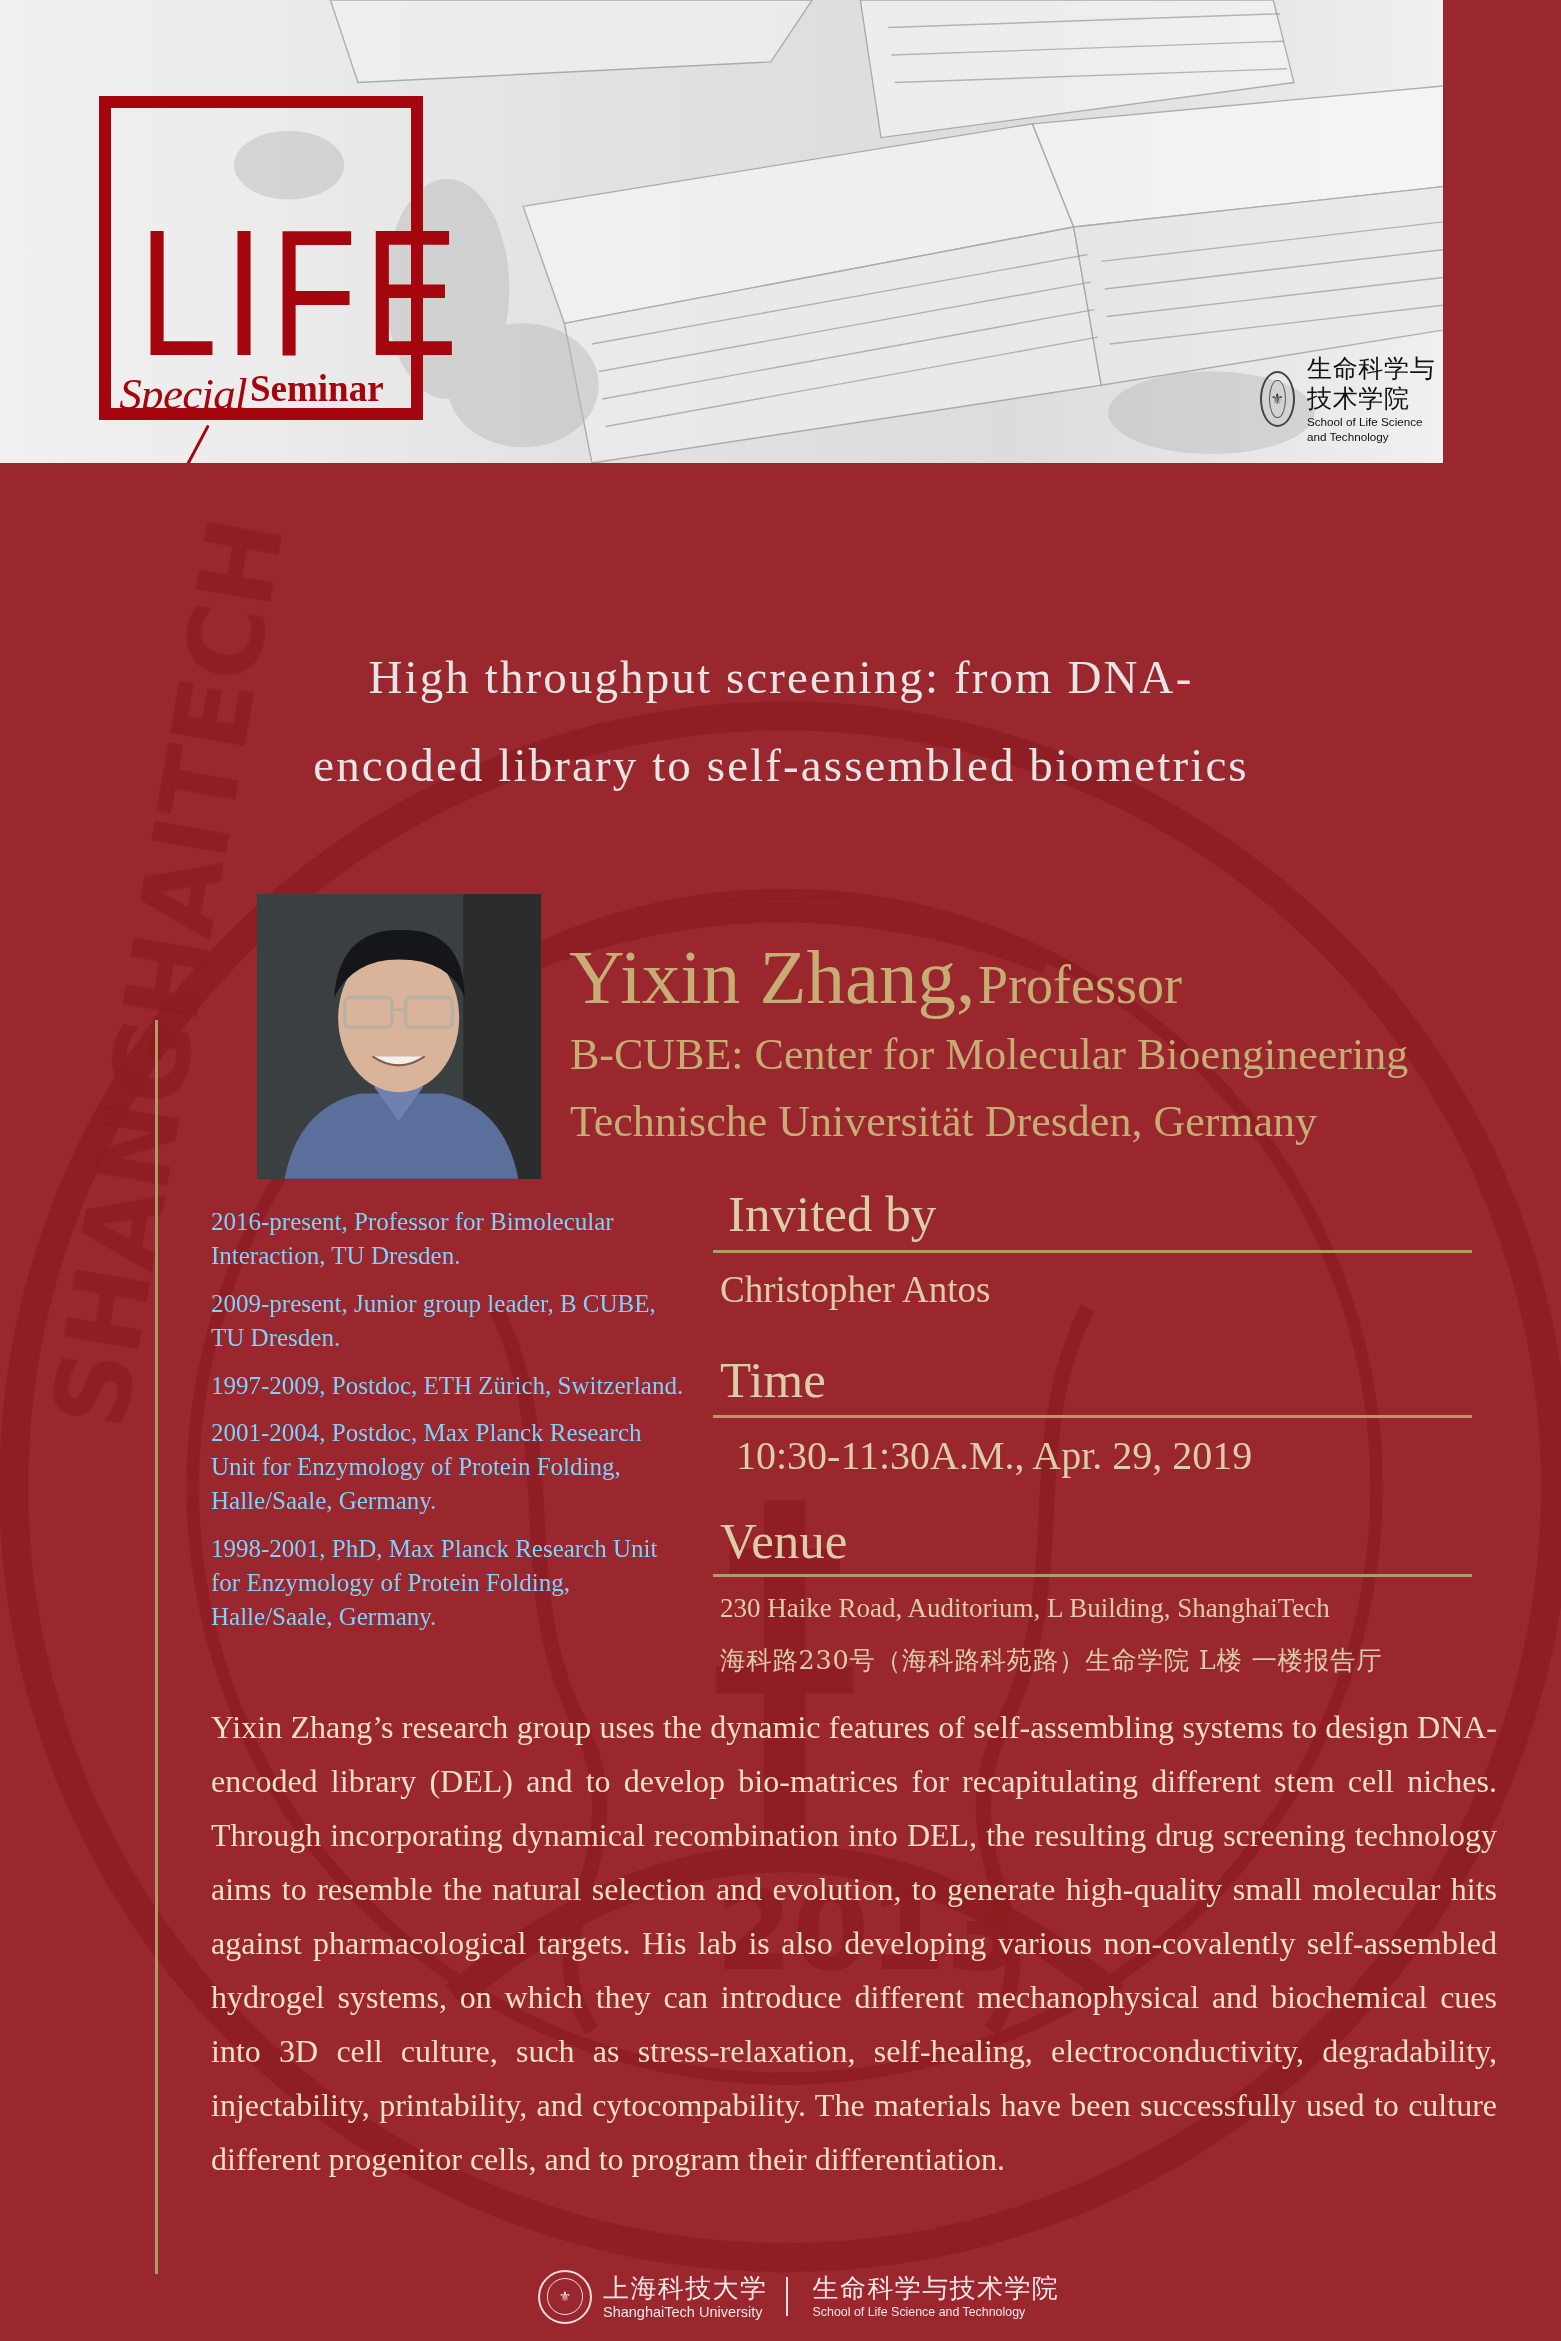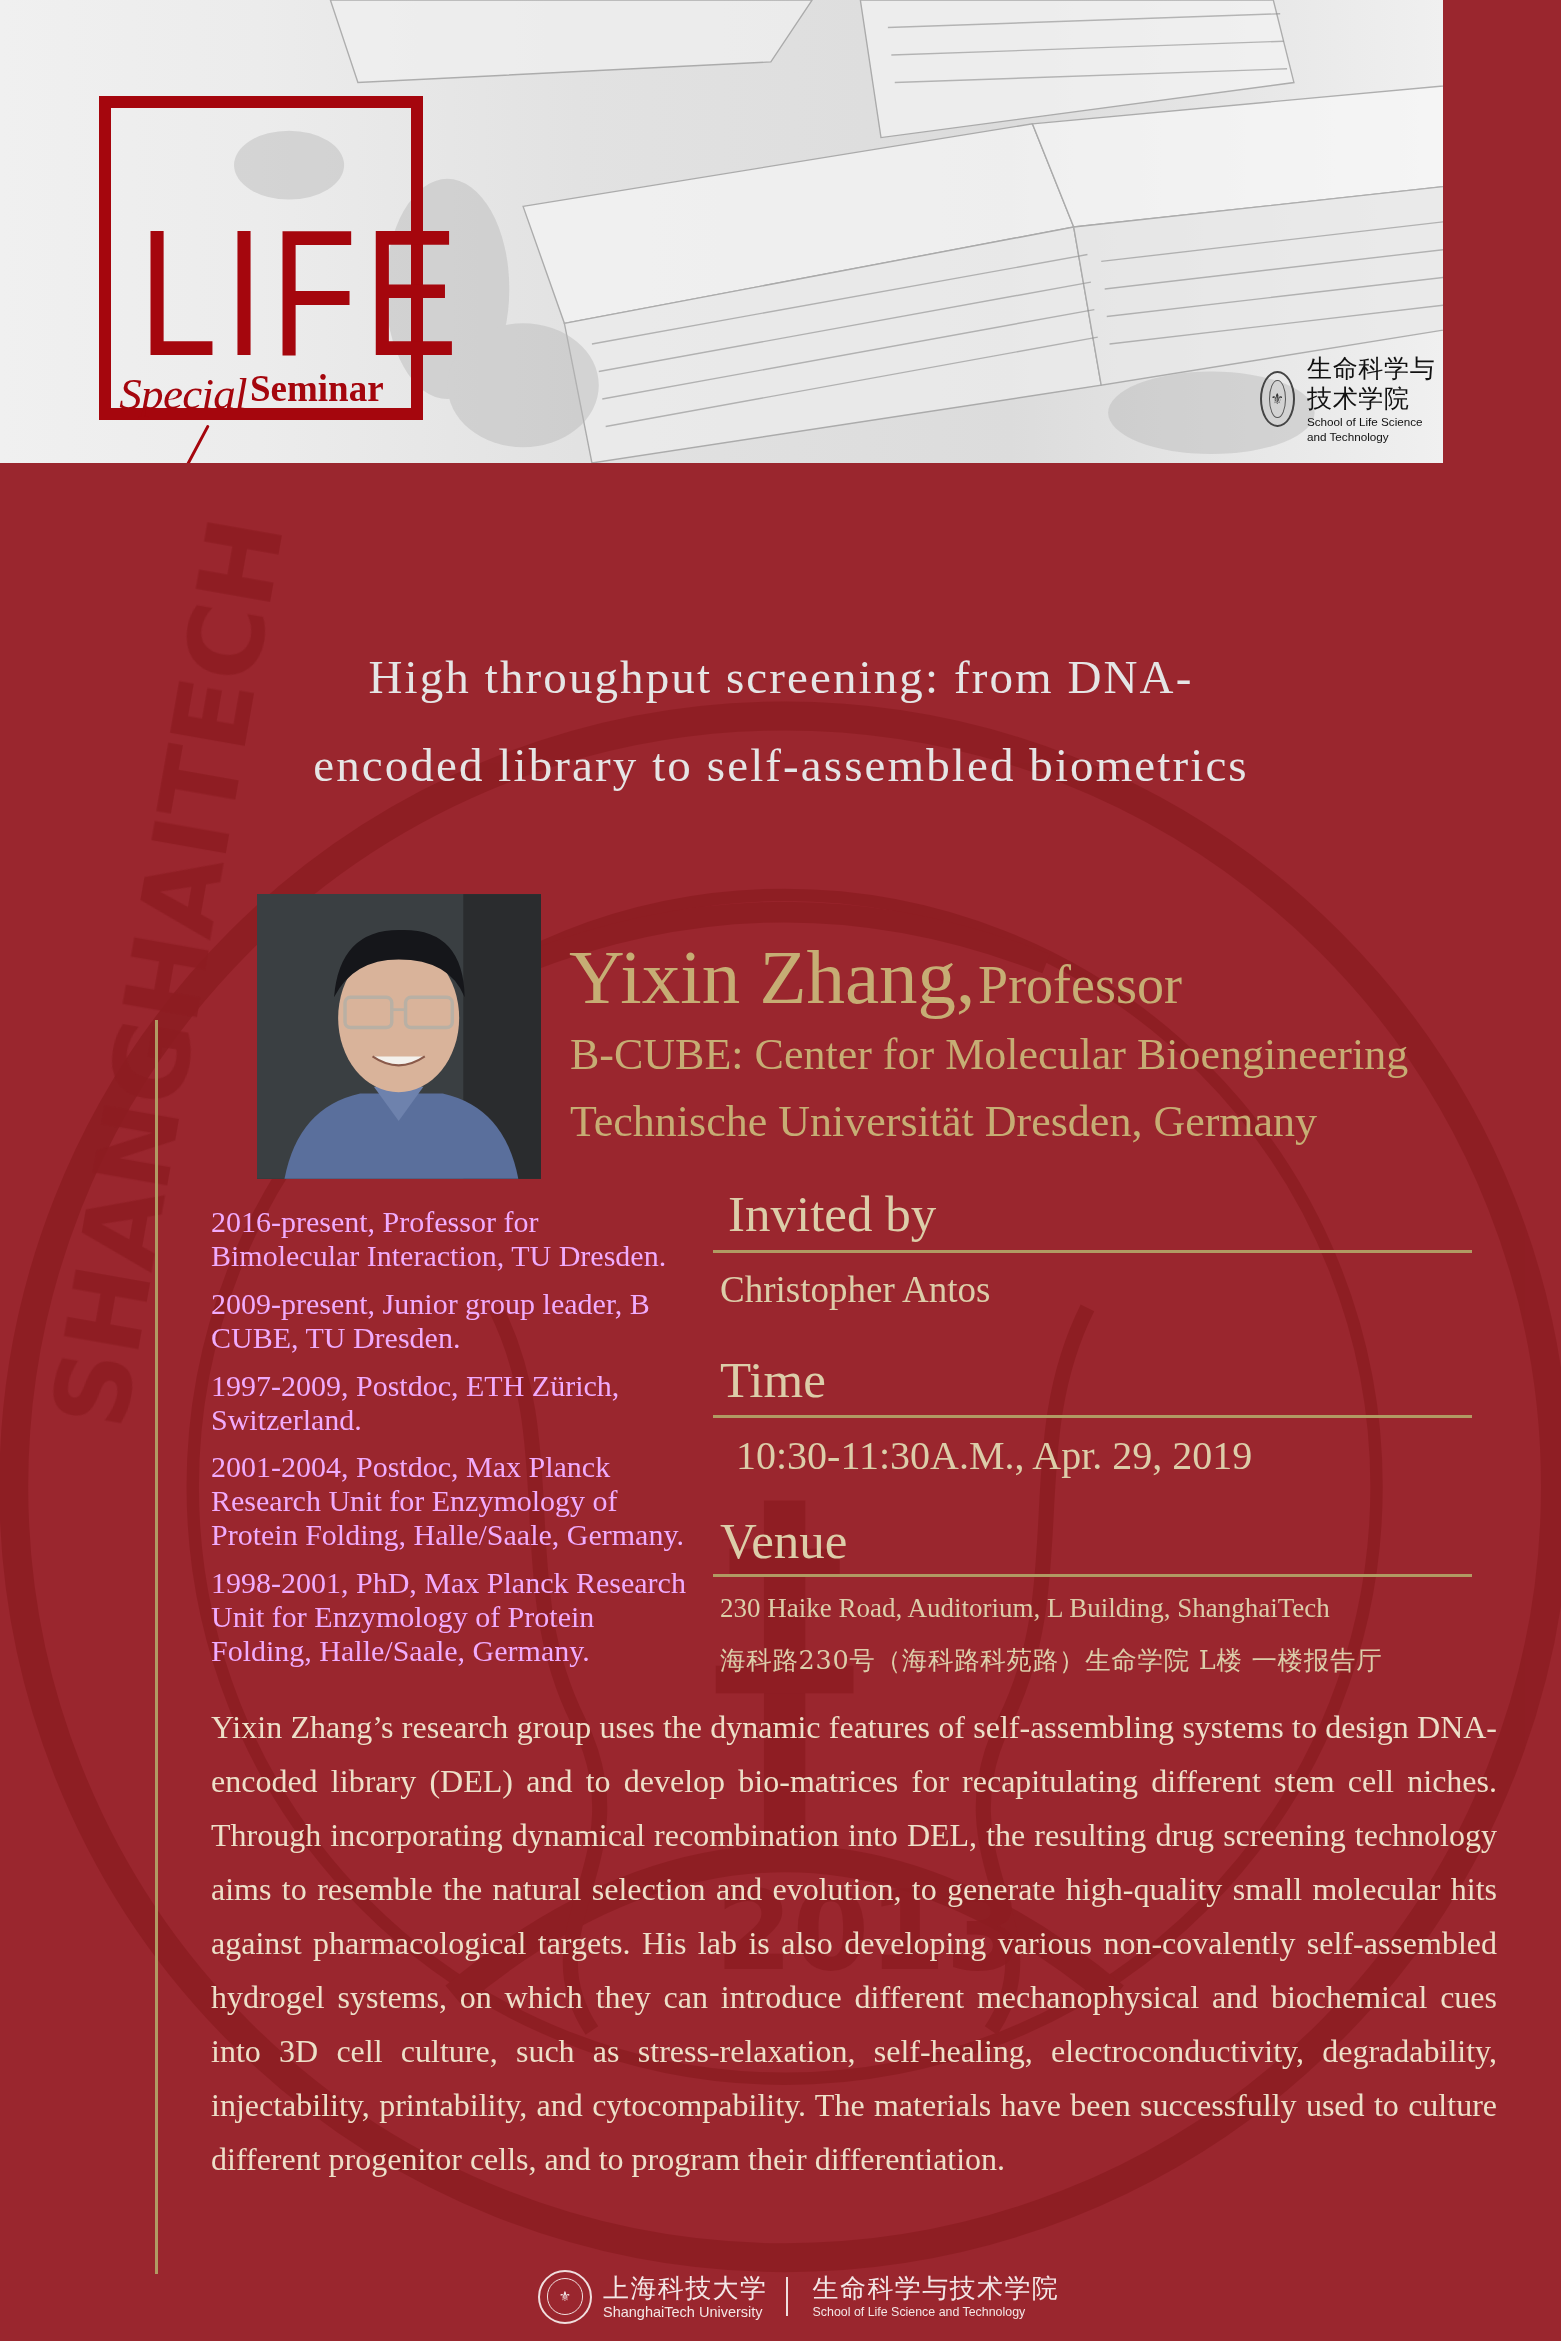--- a/index.html
+++ b/index.html
@@ -83,21 +83,21 @@
   .speaker-name .nm { font-size: 77px; }
   .speaker-name .role { font-size: 54px; }
   .affil {
     position: absolute; left: 570px; color: #c6ad74; font-size: 44px; white-space: nowrap;
   }
   .affil.l1 { top: 1029px; }
   .affil.l2 { top: 1096px; }
   
   .cv {
     position: absolute; left: 211px; top: 1205px; width: 475px;
-    color: #f0abfc; font-size: 30px; line-height: 34px;
+    color: #7dd3fc; font-size: 25px; line-height: 34px;
   }
   .cv p { margin: 0 0 13.8px 0; }
   
   .info-h {
     position: absolute; left: 720px; color: #dccda9; font-size: 51px; white-space: nowrap;
   }
   .info-line { position: absolute; left: 713px; width: 759px; height: 3.4px; background: #b19a63; }
   .info-v {
     position: absolute; left: 720px; color: #dccda9; white-space: nowrap;
   }

